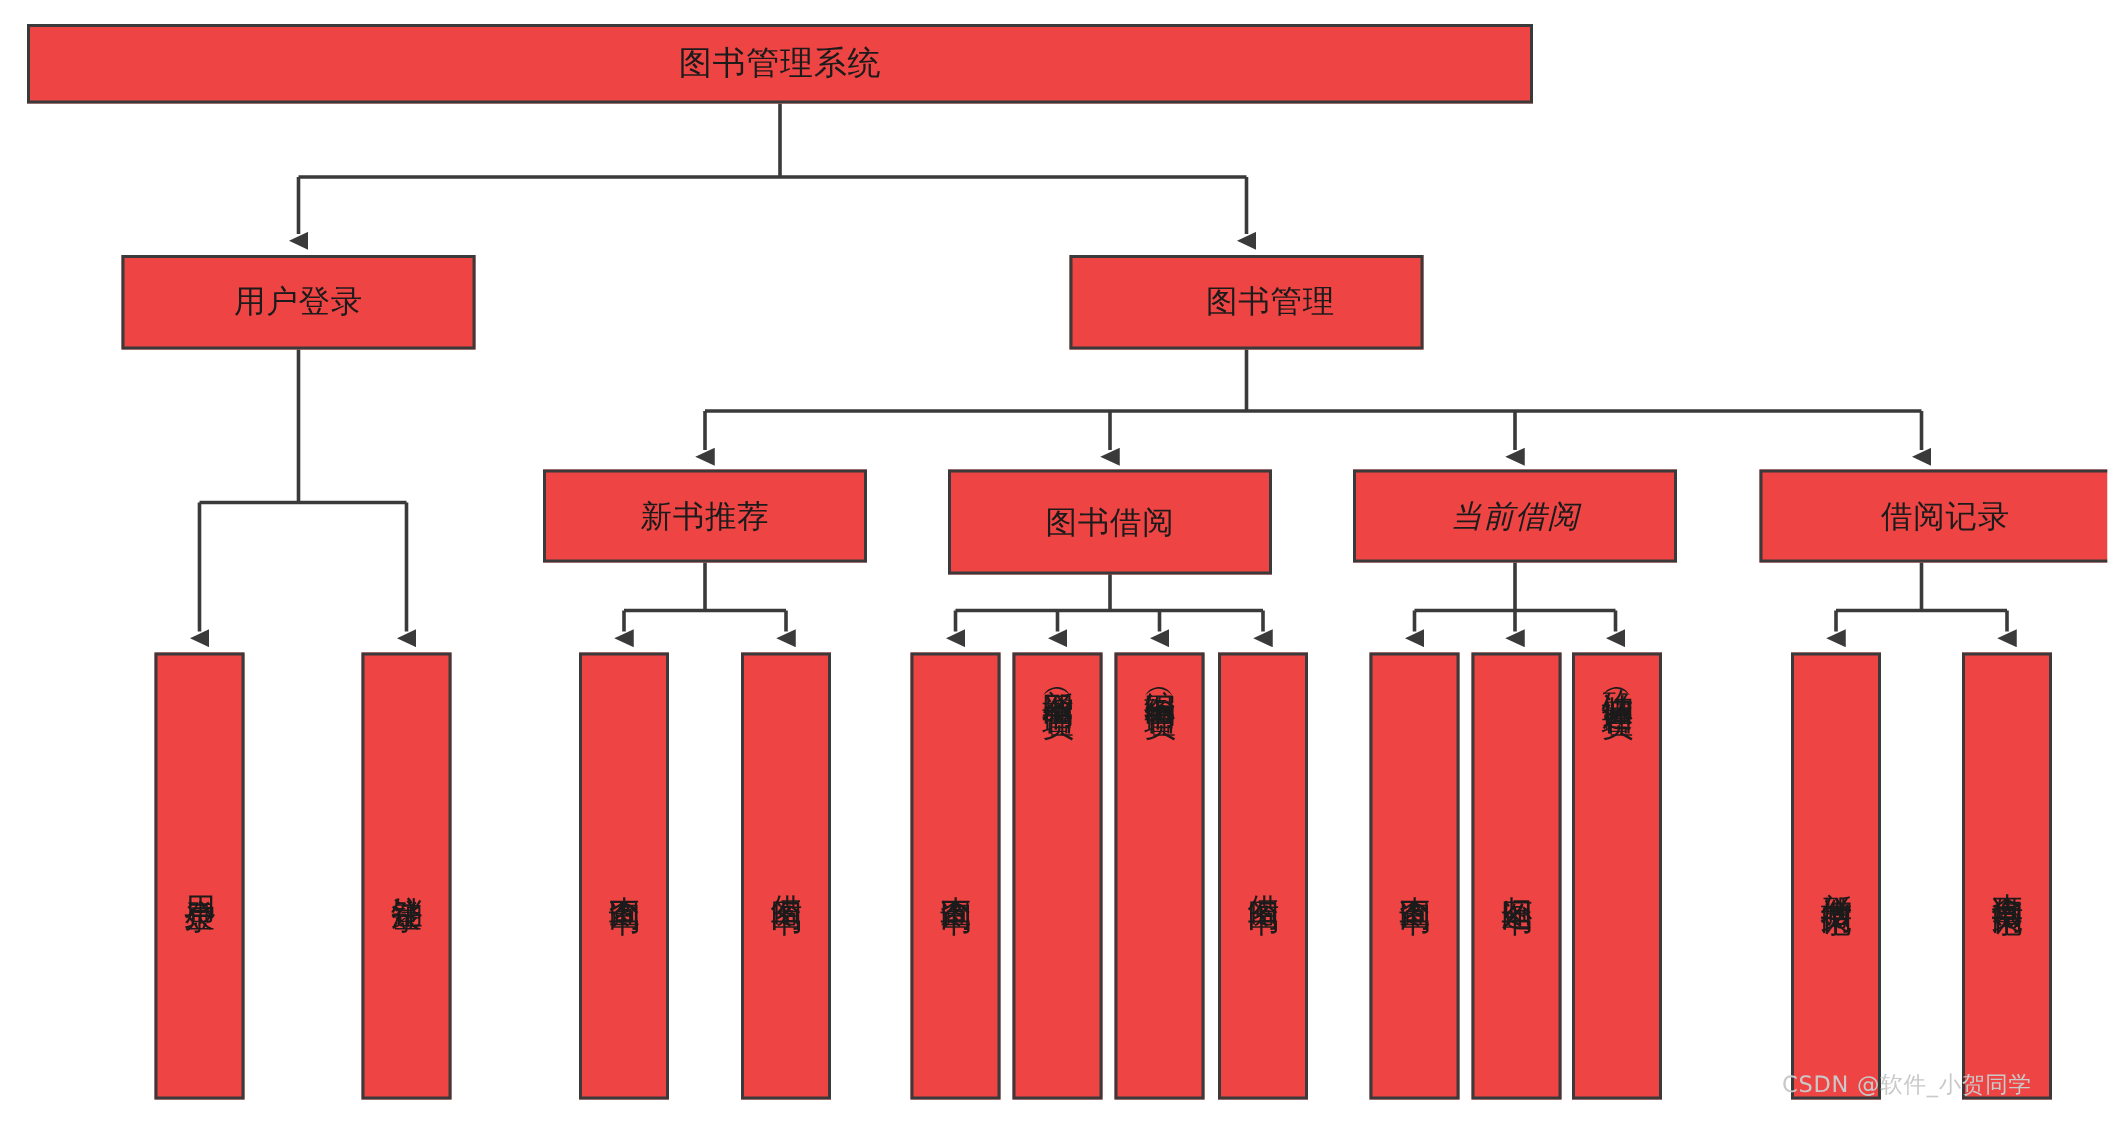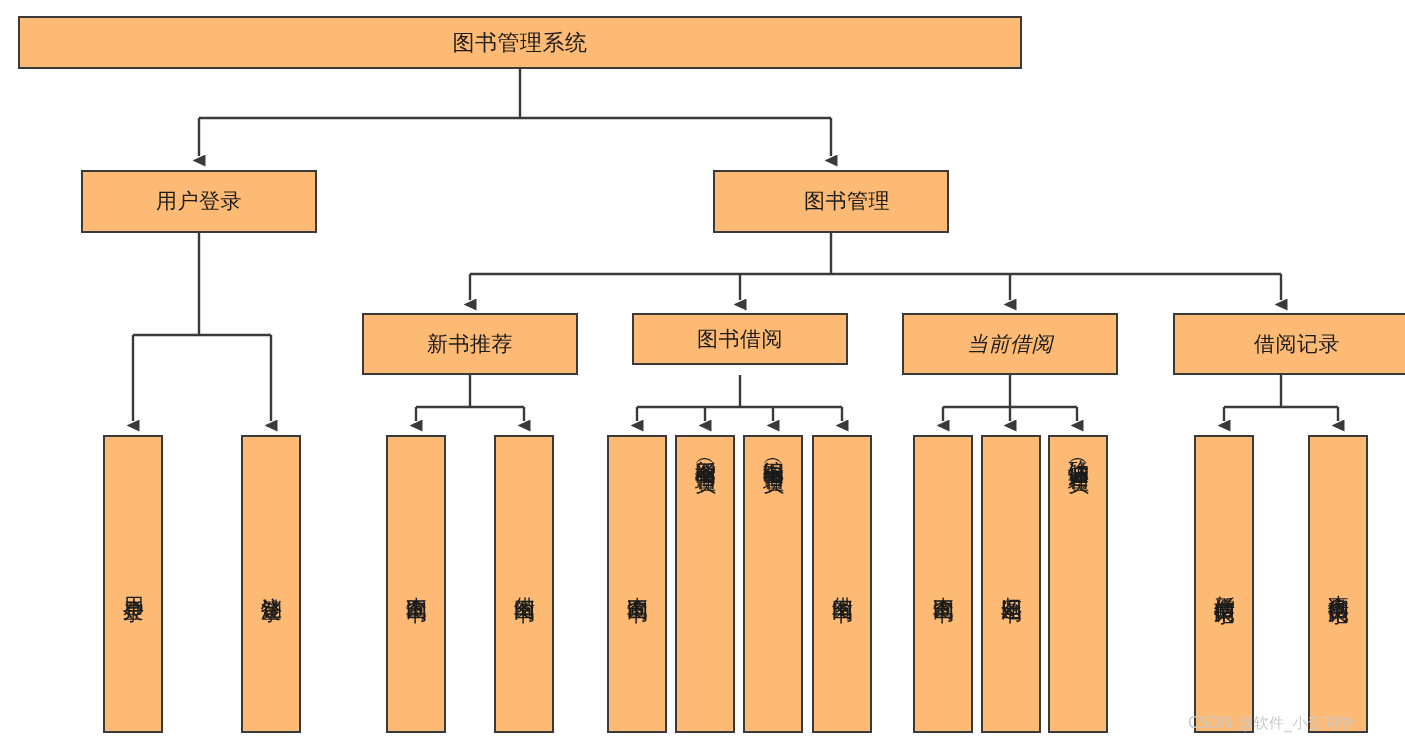--- a/index.html
+++ b/index.html
@@ -22,21 +22,21 @@
     position: absolute;
     left: 0;
     top: 0;
     width: 1405px;
     height: 747px;
     pointer-events: none;
   }
   .node {
     position: absolute;
     box-sizing: border-box;
-    background: #fdba74;
+    background: #ef4444;
     border: 2px solid #3a3a3a;
     display: flex;
     align-items: center;
     justify-content: center;
     color: #1b1b1b;
   }
   .node .label {
     font-size: 21px;
     line-height: 1.15;
     letter-spacing: 0.5px;
@@ -137,21 +137,21 @@
   <div class="node level2" style="left:81px; top:170px; width:236px; height:63px;">
     <span class="label">用户登录</span>
   </div>
   <div class="node level2" style="left:713px; top:170px; width:236px; height:63px;padding-left:32px;">
     <span class="label">图书管理</span>
   </div>
 
   <div class="node level3" style="left:362px; top:313px; width:216px; height:62px;align-items:center;">
     <span class="label">新书推荐</span>
   </div>
-  <div class="node level3" style="left:632px; top:313px; width:216px; height:52px;">
+  <div class="node level3" style="left:632px; top:313px; width:216px; height:70px;">
     <span class="label">图书借阅</span>
   </div>
   <div class="node level3" style="left:902px; top:313px; width:216px; height:62px;font-style:italic;">
     <span class="label">当前借阅</span>
   </div>
   <div class="node level3" style="left:1173px; top:313px; width:248px; height:62px;">
     <span class="label">借阅记录</span>
   </div>
 
   <div class="node leaf short" style="left:103px; top:435px; width:60px; height:298px;">

